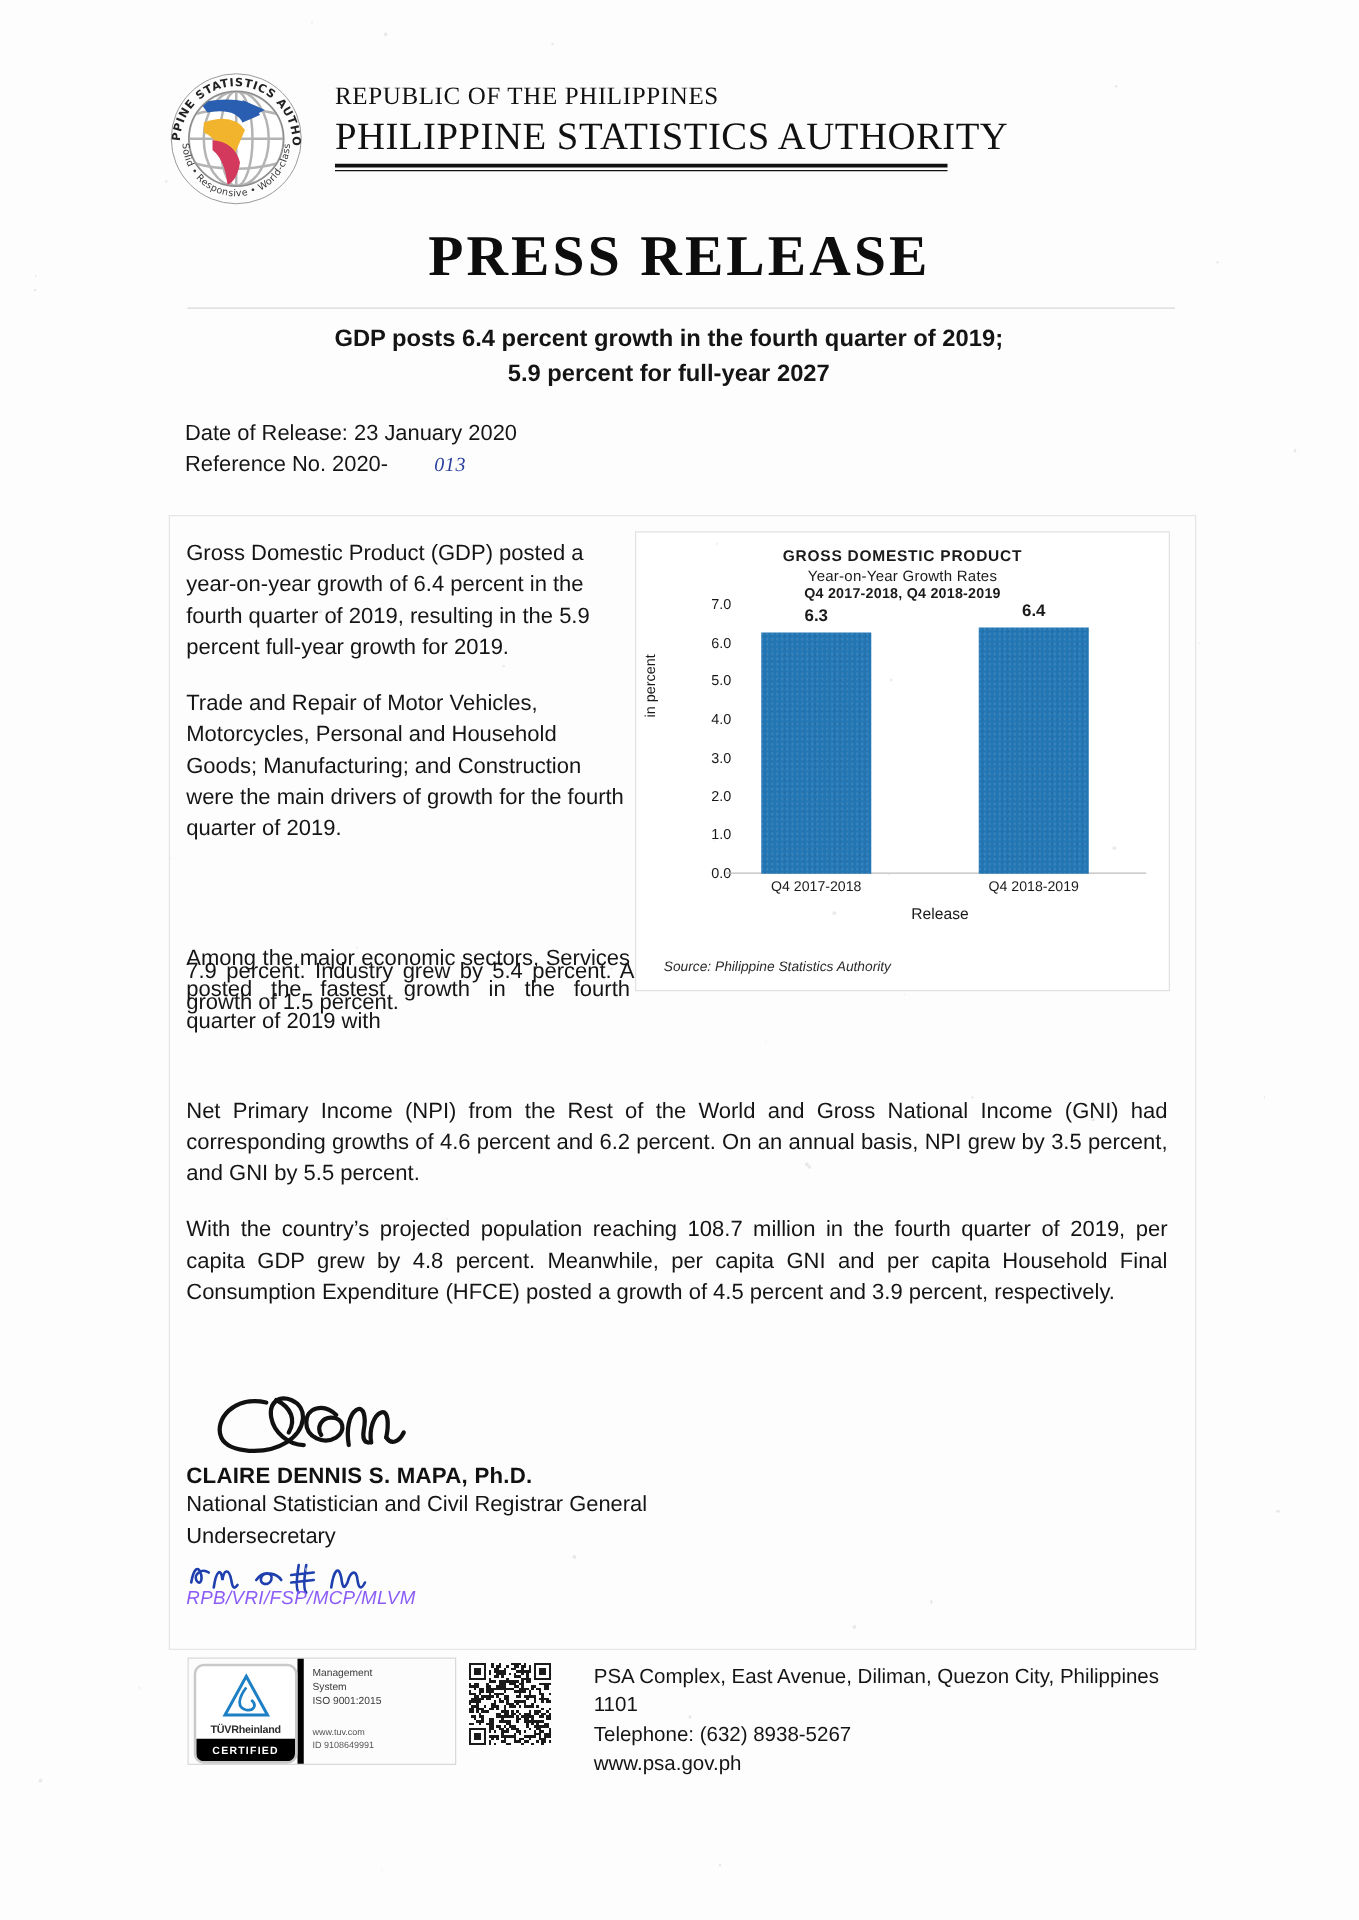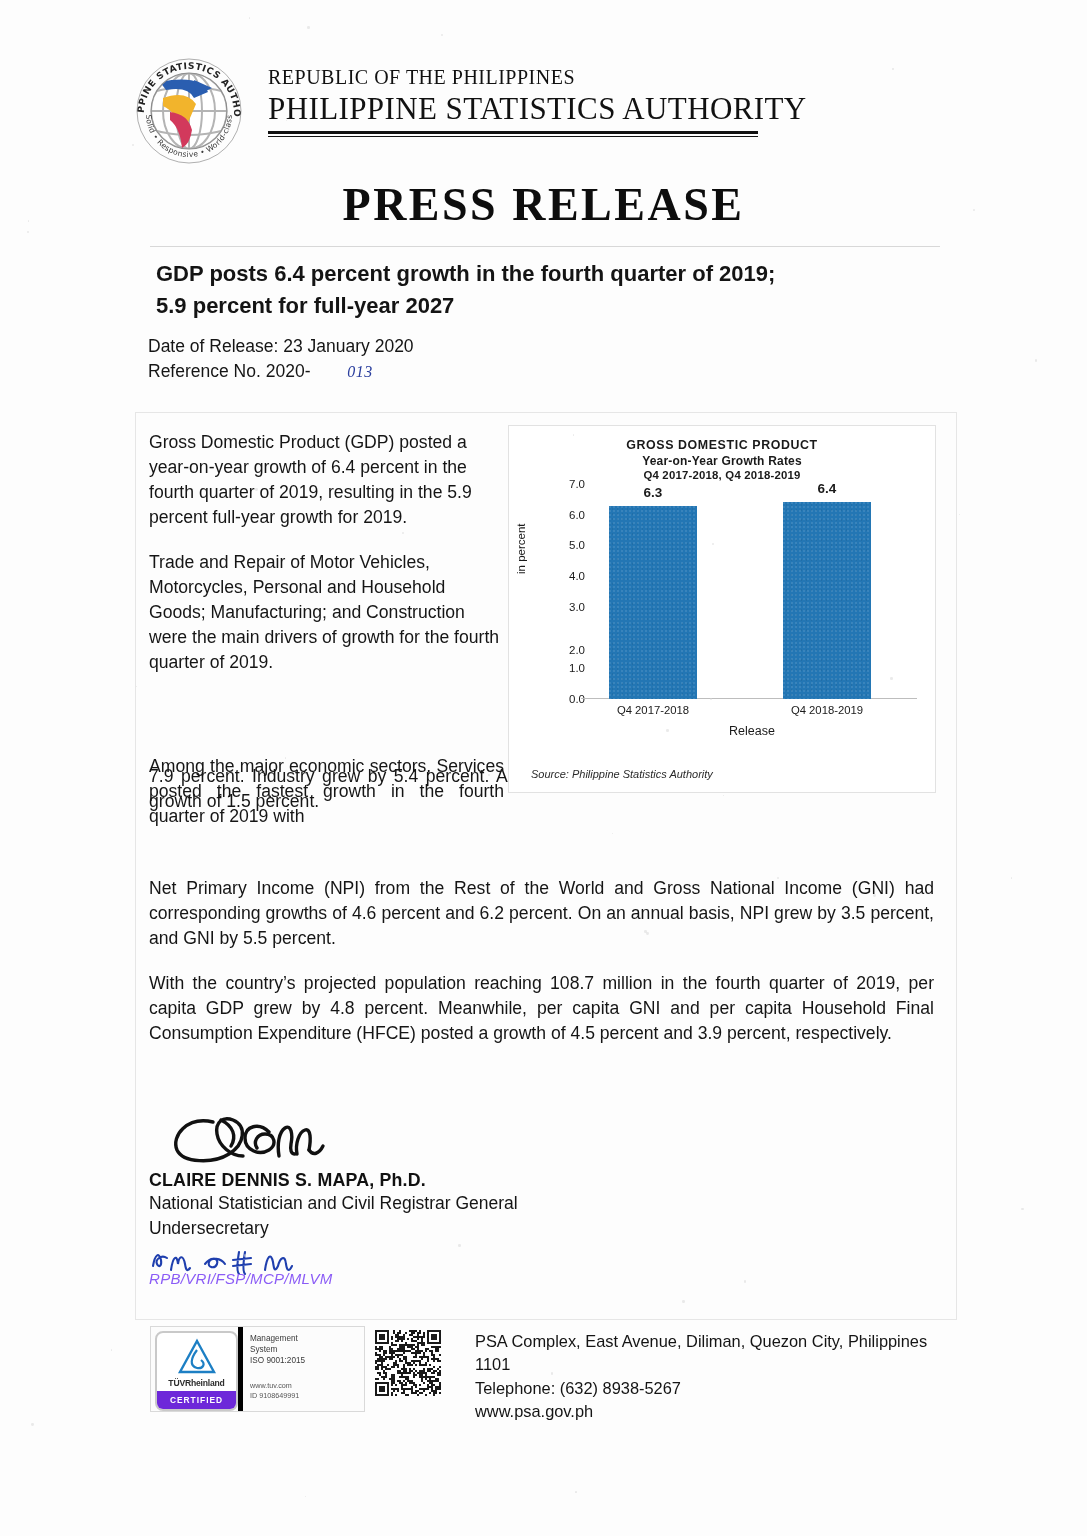--- a/index.html
+++ b/index.html
@@ -94,23 +94,24 @@
     top: 246px;
     width: 790px;
     height: 1px;
     background: #d8d8d8;
   }
 
   
   .headline {
     position: absolute;
     top: 258px;
-    left: 156px;
+    left: 140px;
     width: 790px;
-    font-size: 22px;
+    text-align: center;
+    font-size: 19px;
     font-weight: bold;
     line-height: 1.45;
     color: #141414;
   }
 
   
   .date-block {
     position: absolute;
     top: 334px;
     left: 148px;
@@ -189,21 +190,21 @@
     text-align: center;
     margin-top: 12px;
     font-size: 12.4px;
     font-weight: bold;
     letter-spacing: 0.6px;
     color: #1a1a1a;
   }
   .chart-sub {
     text-align: center;
     font-size: 12px;
-    font-weight: bold;
+    font-weight: normal;
     color: #1a1a1a;
     margin-top: 2px;
     letter-spacing: 0.2px;
   }
   .chart-sub2 {
     text-align: center;
     font-size: 11.4px;
     font-weight: bold;
     color: #1a1a1a;
     margin-top: 1px;
@@ -389,21 +390,21 @@
     text-align: center;
     font-size: 8.6px;
     font-weight: bold;
     color: #2d2d2d;
     letter-spacing: -0.2px;
   }
   .tuv-certified {
     position: absolute;
     left: 0; right: 0; bottom: 0;
     height: 18px;
-    background: #6d28d9;
+    background: #000000;
     color: #fff;
     font-size: 8.4px;
     font-weight: bold;
     letter-spacing: 1px;
     display: flex;
     align-items: center;
     justify-content: center;
   }
   .tuv-info {
     flex: 1 1 auto;
@@ -527,21 +528,21 @@
     <div class="chart-sub2">Q4 2017-2018, Q4 2018-2019</div>
 
     <div class="plot-wrap">
       <div class="ylabel">in percent</div>
       <div class="yticks" id="yticks">
           <div class="ytick" style="top: 0px;">7.0</div>
           <div class="ytick" style="top: 30.7143px;">6.0</div>
           <div class="ytick" style="top: 61.4286px;">5.0</div>
           <div class="ytick" style="top: 92.1429px;">4.0</div>
           <div class="ytick" style="top: 122.857px;">3.0</div>
-          <div class="ytick" style="top: 153.571px; margin-top: 12px;">2.0</div>
+          <div class="ytick" style="top: 153.571px;">2.0</div>
           <div class="ytick" style="top: 184.286px;">1.0</div>
           <div class="ytick" style="top: 215px;">0.0</div>
         </div>
       <div class="plot-area">
         <div class="axis-base"></div>
         <div class="bar" id="bar0" style="height: 193.5px;"></div>
         <div class="bar" id="bar1" style="height: 196.571px;"></div>
         <div class="bar-label" id="barlab0" style="bottom: 199.5px;">6.3</div>
         <div class="bar-label" id="barlab1" style="bottom: 202.571px;">6.4</div>
         <div class="cat-label" id="cat0">Q4 2017-2018</div>

